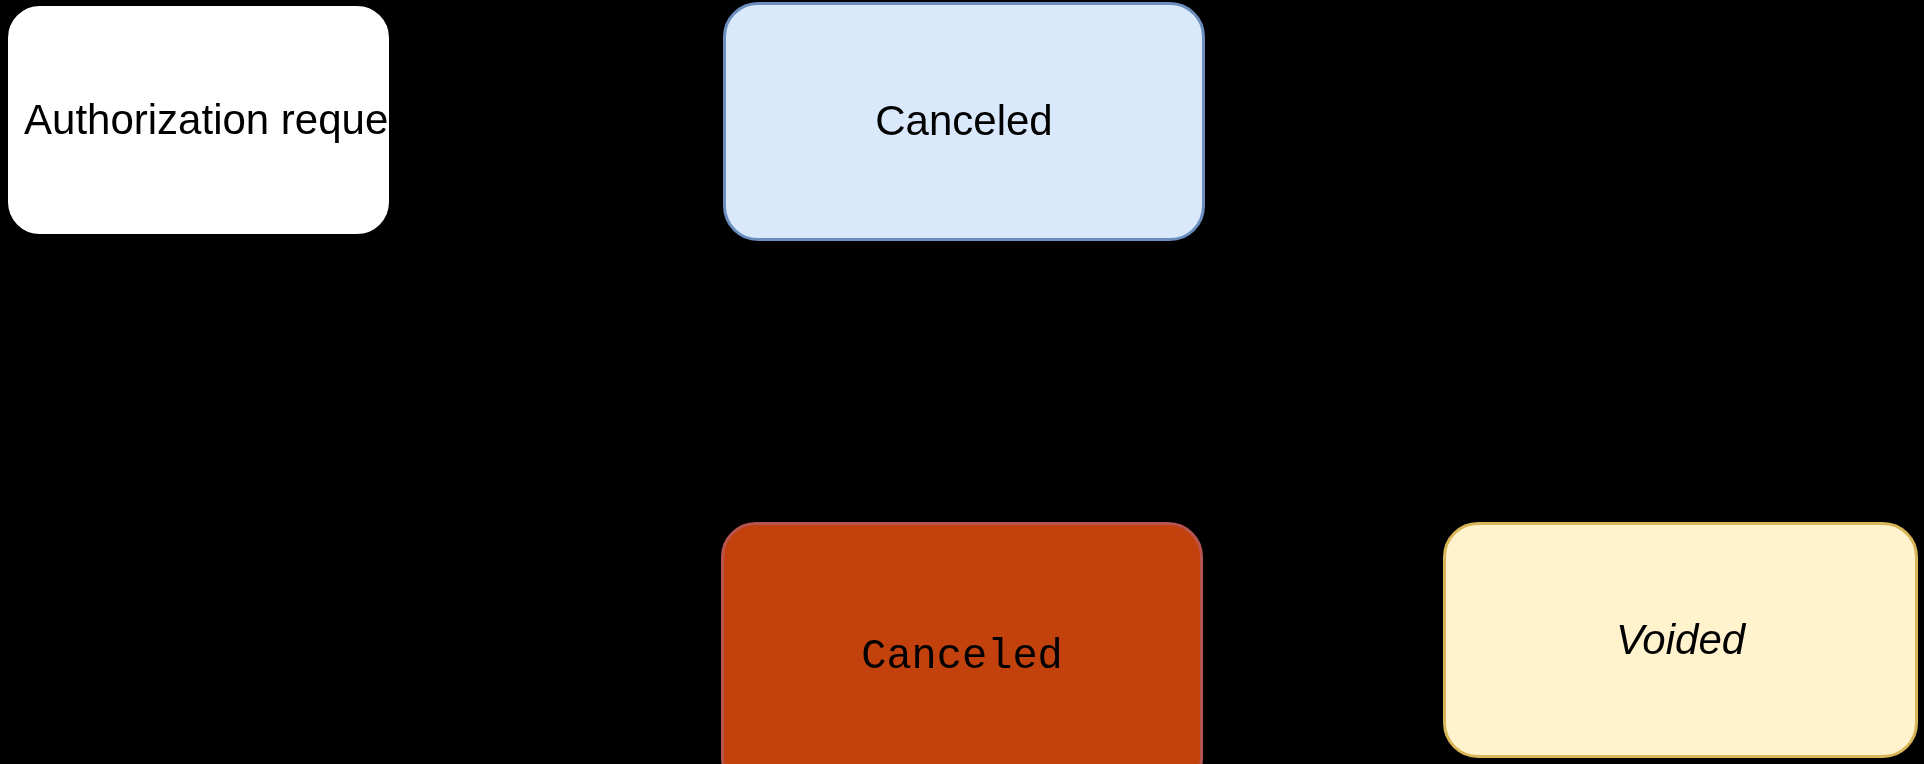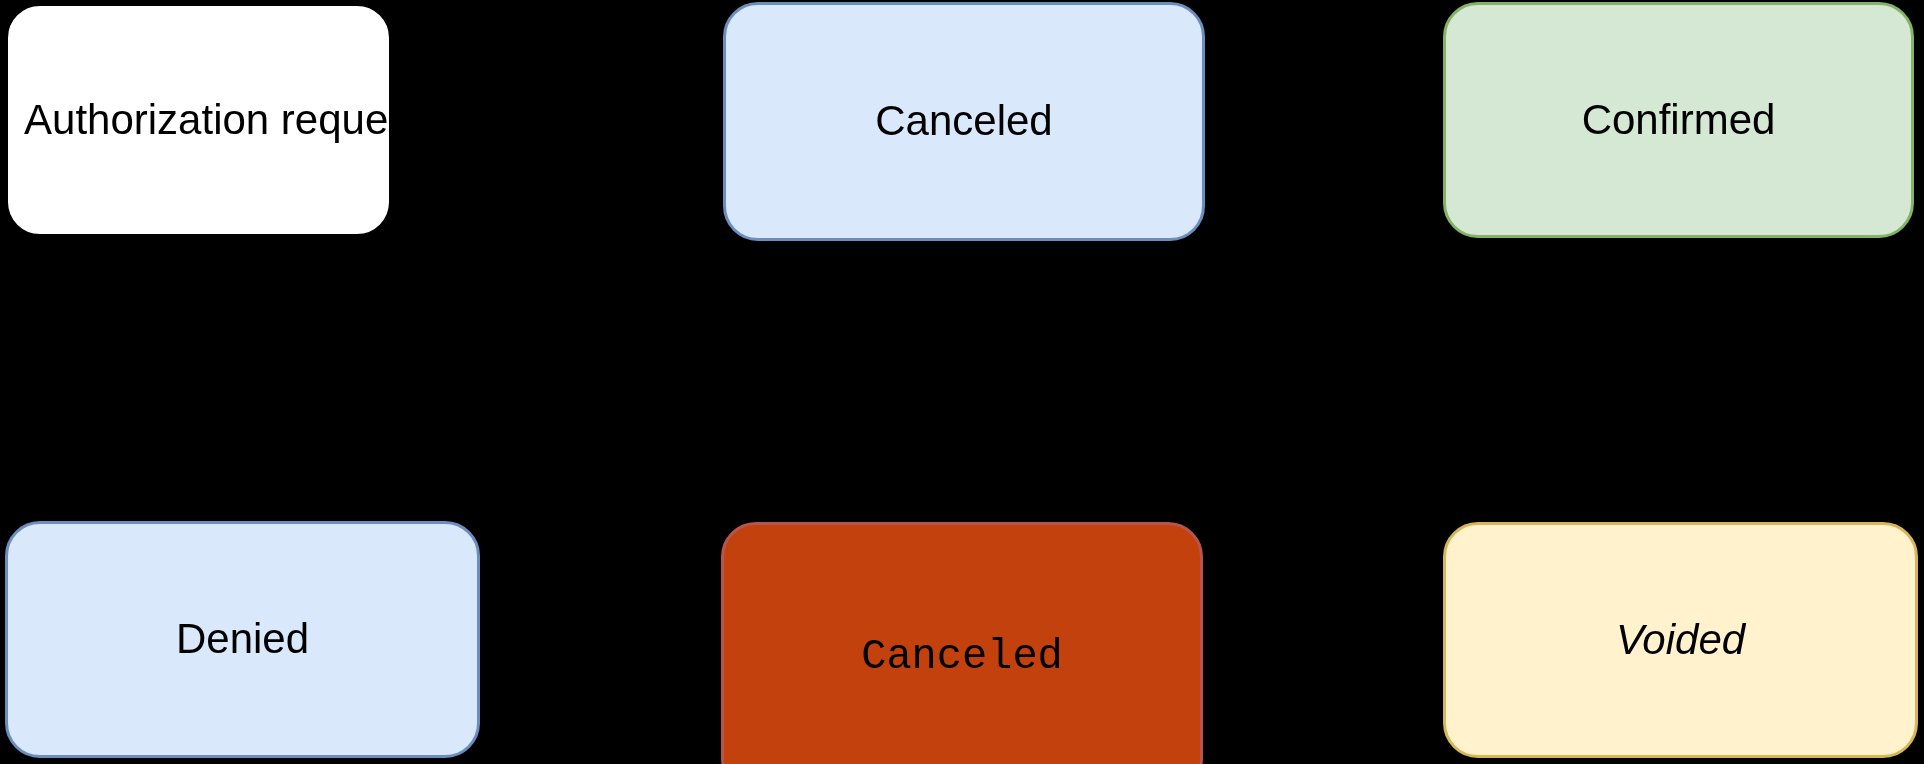--- a/index.html
+++ b/index.html
@@ -35,25 +35,19 @@
 </head>
 <body>
 
 <div id="diagram-canvas" style="background: rgb(0, 0, 0); width: 1924px; height: 764px;">
     <div class="node" style="left: 5px; top: 3px; width: 387px; height: 234px; background: rgb(255, 255, 255); border-color: rgb(0, 0, 0);">
       <div class="label" style="color: rgb(0, 0, 0); margin-left: 48px;">Authorization request</div>
     </div>
     <div class="node" style="left: 723px; top: 2px; width: 482px; height: 239px; background: rgb(218, 232, 252); border-color: rgb(108, 142, 191);">
       <div class="label" style="color: rgb(0, 0, 0);">Canceled</div>
     </div>
-    <div class="node" style="left: 1443px; top: 2px; width: 471px; height: 236px; background: rgb(213, 232, 212); border-color: rgb(130, 179, 102);">
-      <div class="label" style="color: rgb(0, 0, 0);">Confirmed</div>
-    </div>
-    <div class="node" style="left: 5px; top: 521px; width: 475px; height: 237px; background: rgb(218, 232, 252); border-color: rgb(108, 142, 191);">
-      <div class="label" style="color: rgb(0, 0, 0);">Denied</div>
-    </div>
     <div class="node" style="left: 721px; top: 522px; width: 482px; height: 271px; background: #c2410c; border-color: rgb(184, 84, 80); font-family: Liberation Mono, monospace;">
       <div class="label" style="color: rgb(0, 0, 0);">Canceled</div>
     </div>
     <div class="node" style="left: 1443px; top: 522px; width: 475px; height: 236px; background: rgb(255, 242, 204); border-color: rgb(214, 182, 86); font-style: italic;">
       <div class="label" style="color: rgb(0, 0, 0);">Voided</div>
     </div>
   </div>
 
 </body></html>

